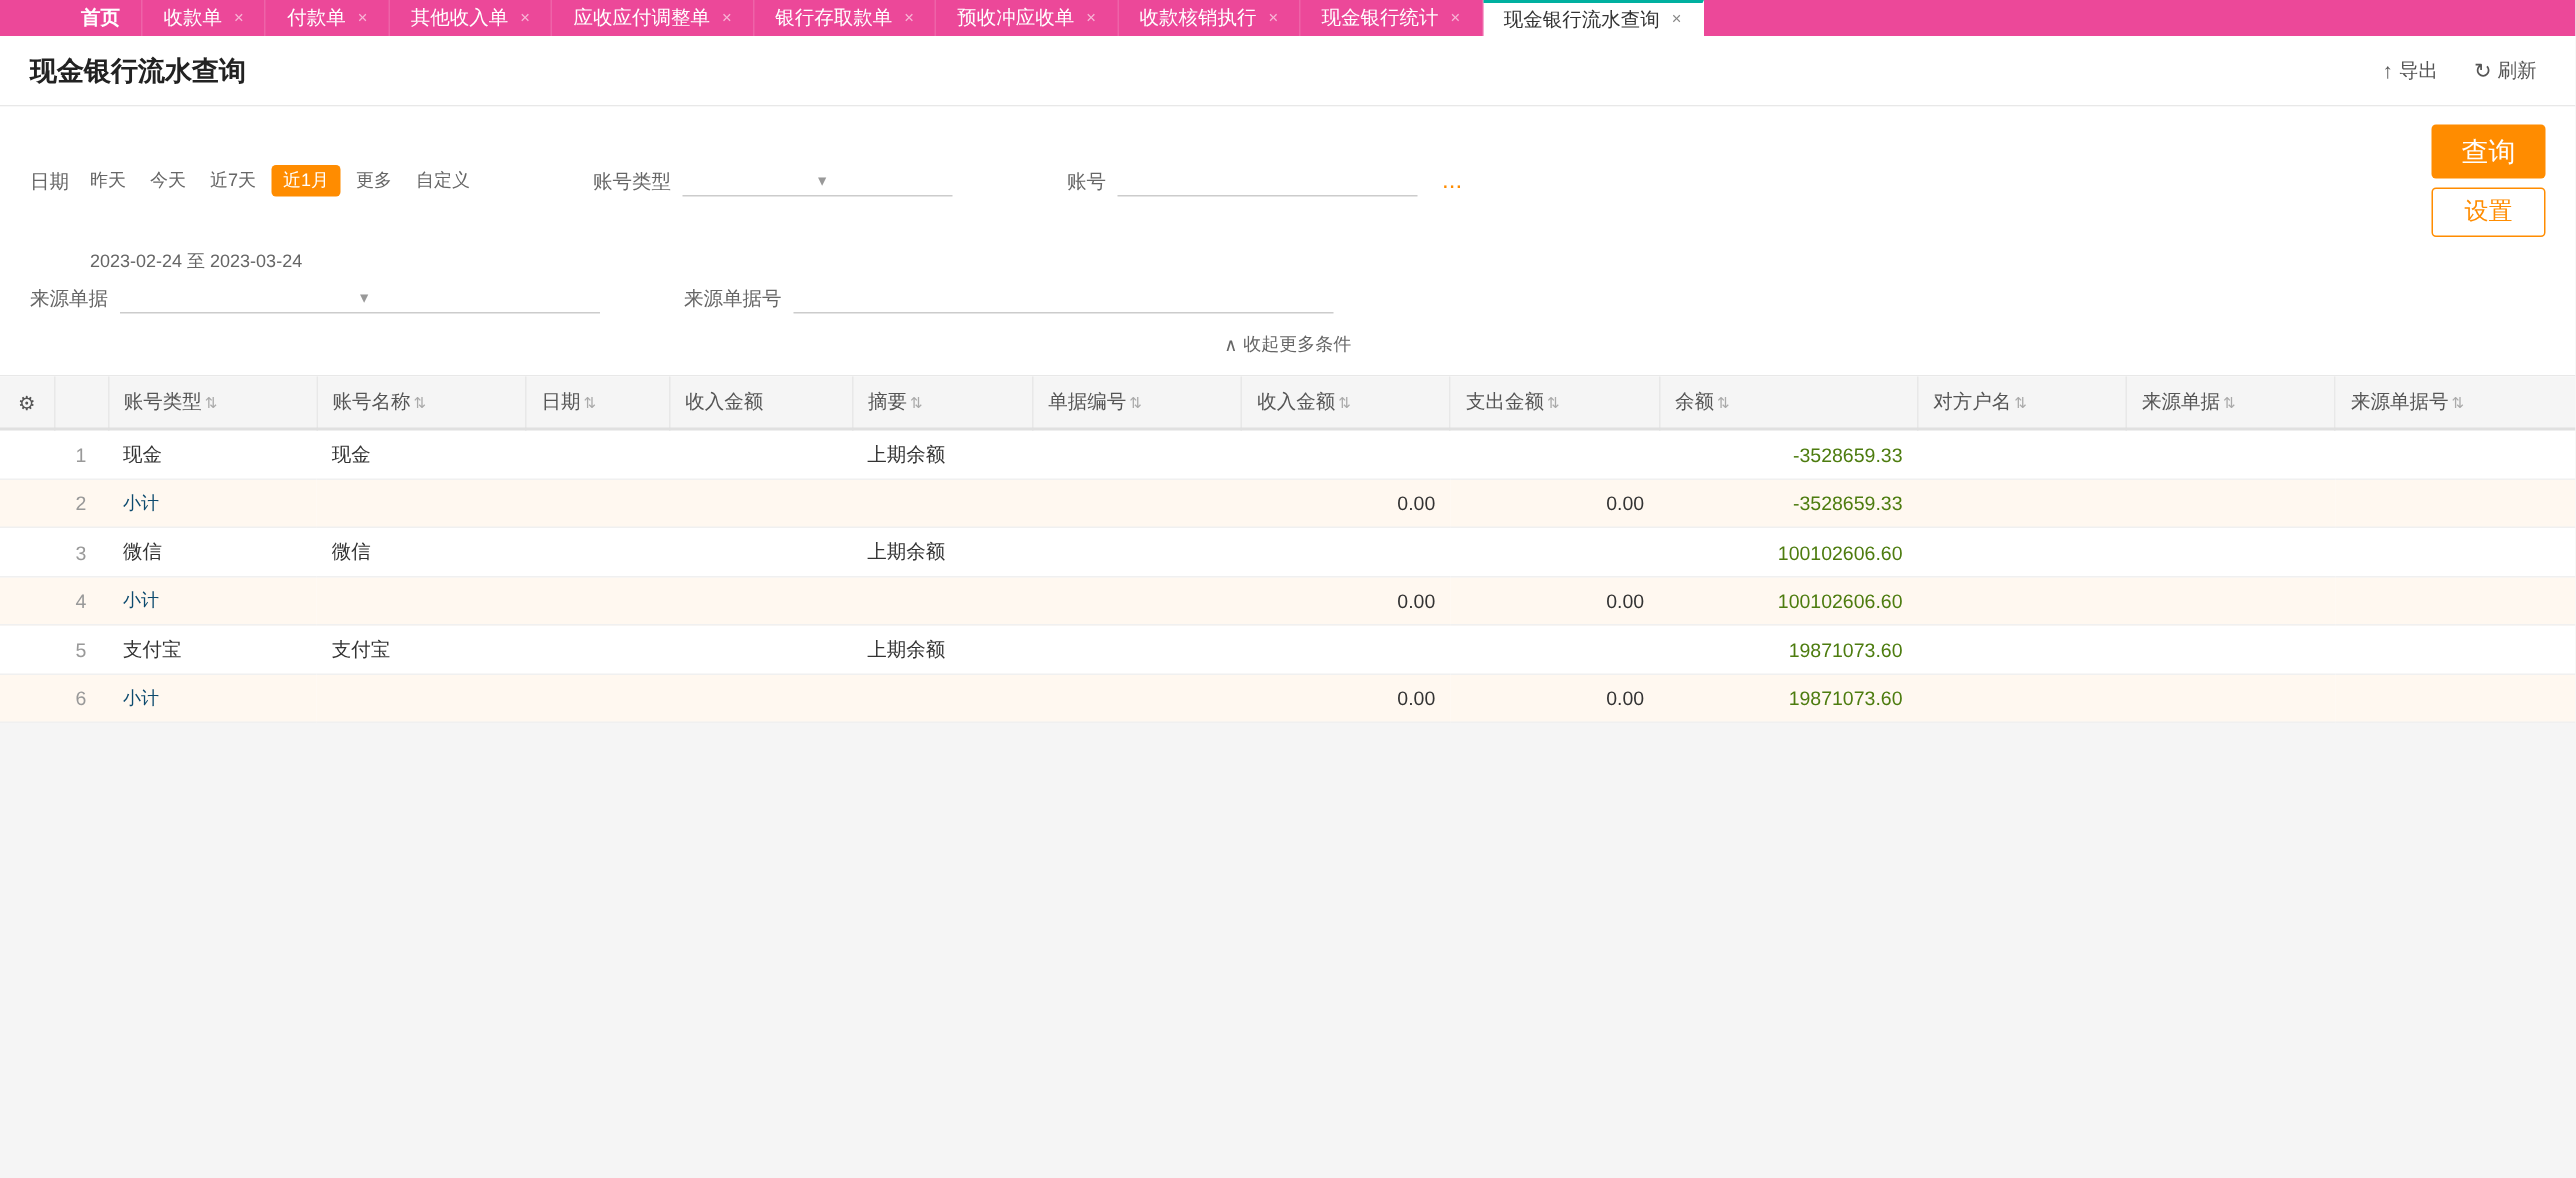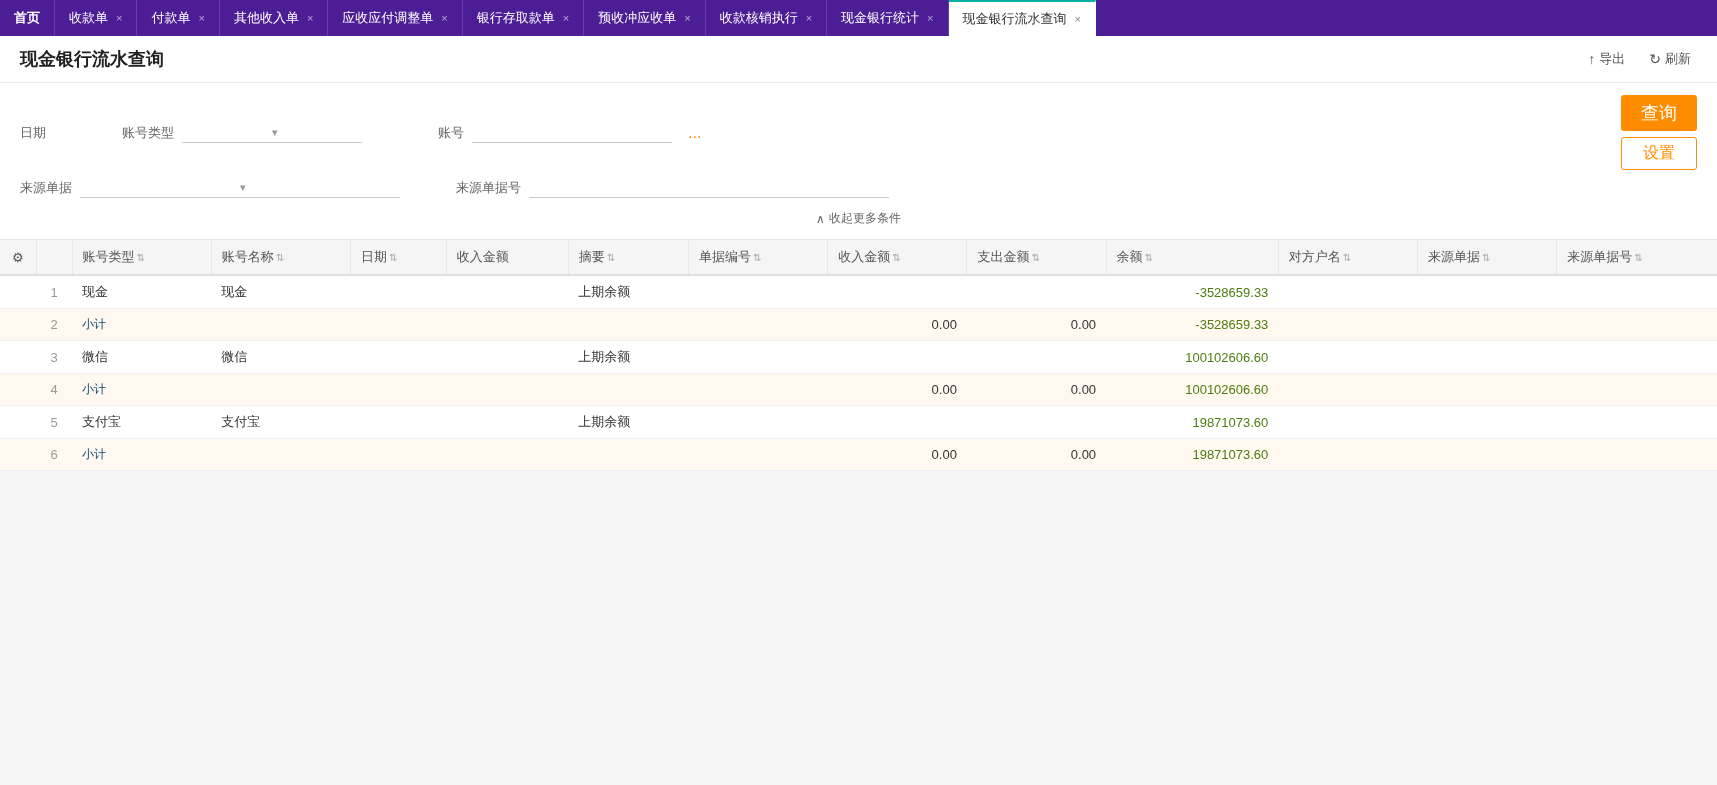--- a/index.html
+++ b/index.html
@@ -1,24 +1,25 @@
 <!DOCTYPE html>
 <html><head>
   <meta charset="utf-8">
   <style>
     * { box-sizing: border-box; margin: 0; padding: 0; }
     body { font-family: 'Microsoft YaHei', Arial, sans-serif; font-size: 13px; background: #f5f5f5; color: #333; }
 
     
     .top-nav {
-      background: #4c1d95;
+      background: #ec4899;
       display: flex;
       align-items: stretch;
-      height: 36px;
+      height: 24px;
       overflow: hidden;
+      padding-left: 40px;
     }
     .nav-tab {
       display: flex;
       align-items: center;
       padding: 0 14px;
       color: #fff;
       font-size: 13px;
       cursor: pointer;
       white-space: nowrap;
       border-right: 1px solid rgba(255,255,255,0.15);
@@ -255,20 +256,28 @@
       <span>刷新</span>
     </button>
   </div>
 </div>
 
 <div class="filter-area">
   <div class="filter-row">
 
     <div class="filter-group">
       <span class="filter-label">日期</span>
+      <div class="date-range-picker">
+        <button class="date-btn">昨天</button>
+        <button class="date-btn">今天</button>
+        <button class="date-btn">近7天</button>
+        <button class="date-btn active-orange">近1月</button>
+        <button class="date-btn">更多</button>
+        <button class="date-btn">自定义</button>
+      </div>
     </div>
 
     <div class="filter-group" style="margin-left: 60px;">
       <span class="filter-label">账号类型</span>
       <div class="filter-select">
         <span>&nbsp;</span>
         <span class="arrow">▾</span>
       </div>
     </div>
 
@@ -277,20 +286,23 @@
       <input class="filter-input" style="min-width: 200px;">
       <span class="filter-dots">...</span>
     </div>
 
     <div class="btn-group-right">
       <button class="query-btn">查询</button>
       <button class="settings-btn">设置</button>
     </div>
   </div>
 
+  <div style="margin-left: 36px; margin-bottom: 6px;">
+    <span class="date-display">2023-02-24 至 2023-03-24</span>
+  </div>
 
   <div class="filter-row">
     <div class="filter-group">
       <span class="filter-label">来源单据</span>
       <div class="filter-select" style="min-width: 320px;">
         <span>&nbsp;</span>
         <span class="arrow">▾</span>
       </div>
     </div>
     <div class="filter-group" style="margin-left: 40px;">

